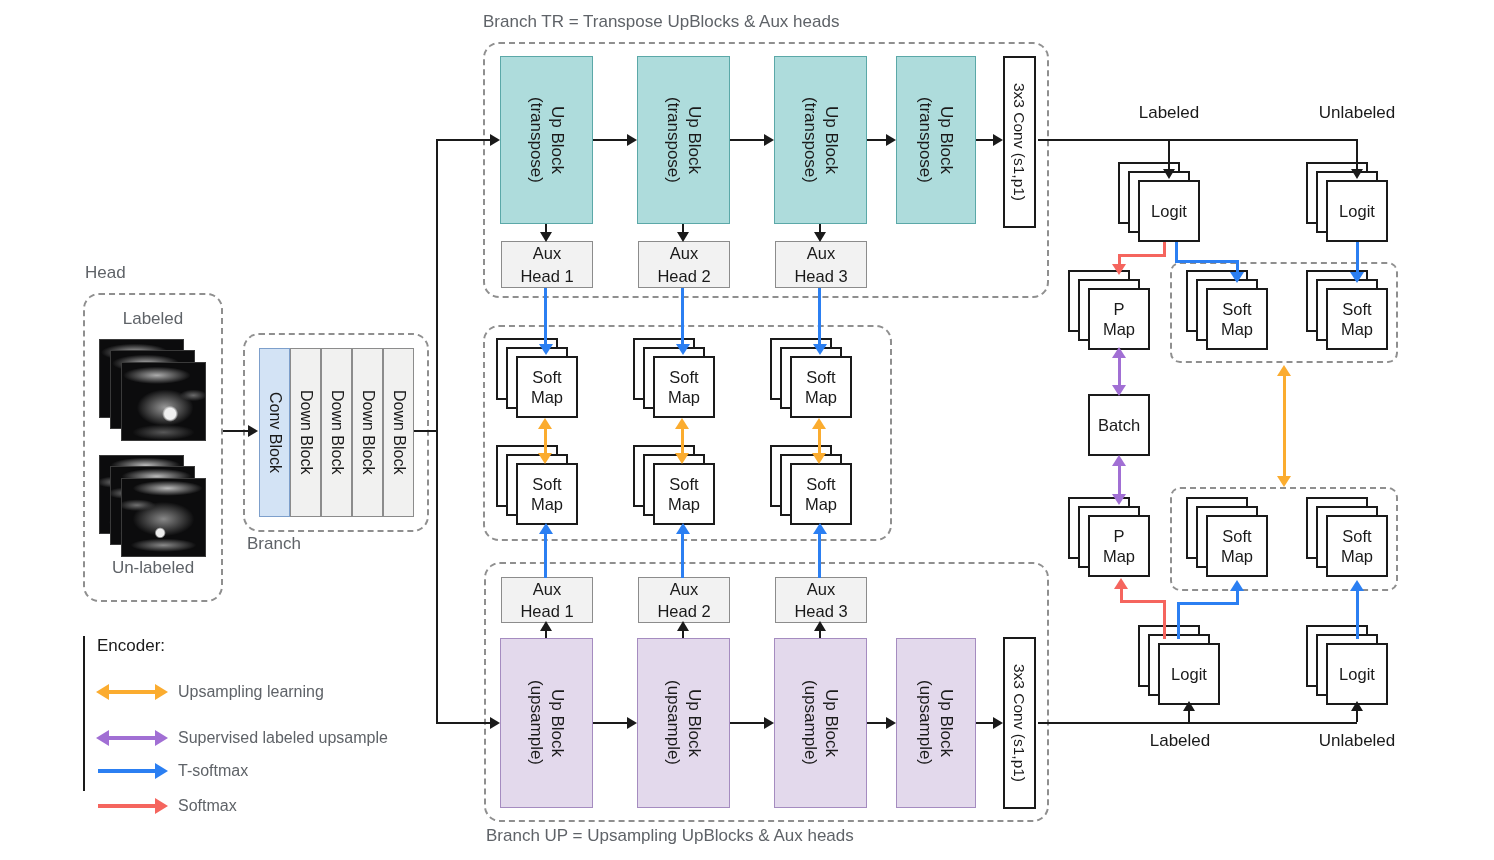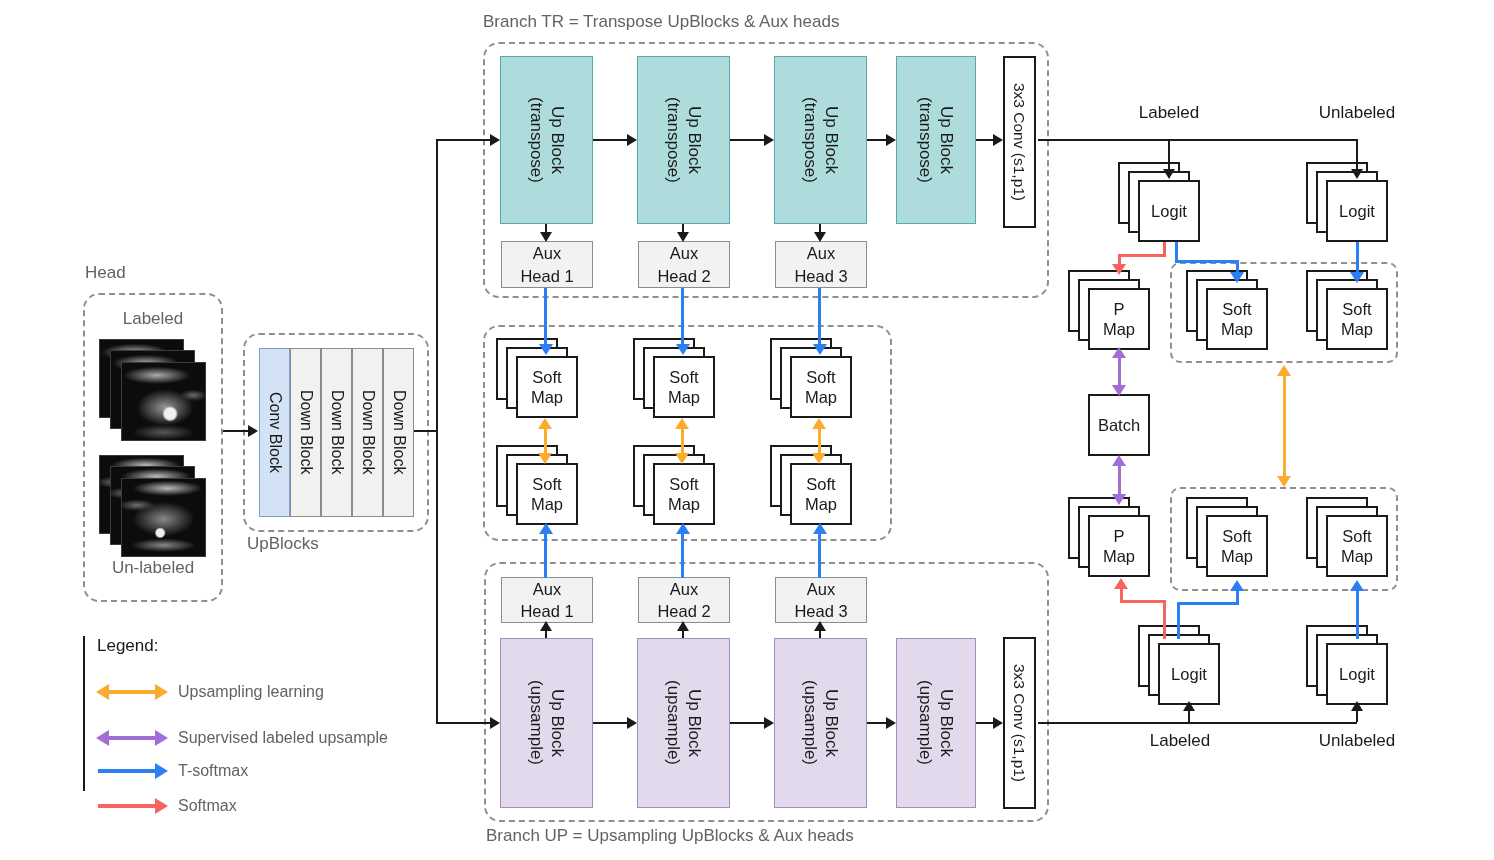--- a/index.html
+++ b/index.html
@@ -84,21 +84,21 @@
   <div class="abs dash" style="left:483px;top:325px;width:409px;height:216px"></div>
   <div class="abs dash" style="left:484px;top:562px;width:565px;height:260px"></div>
   <div class="abs dash" style="left:83px;top:293px;width:140px;height:309px"></div>
   <div class="abs dash" style="left:243px;top:333px;width:186px;height:199px"></div>
   <div class="abs dash r10" style="left:1170px;top:262px;width:228px;height:101px"></div>
   <div class="abs dash r10" style="left:1170px;top:487px;width:228px;height:104px"></div>
 
   <div class="abs gtxt t17" style="left:483px;top:12px">Branch TR = Transpose UpBlocks &amp; Aux heads</div>
   <div class="abs gtxt t17" style="left:486px;top:826px">Branch UP = Upsampling UpBlocks &amp; Aux heads</div>
   <div class="abs gtxt t17" style="left:85px;top:263px">Head</div>
-  <div class="abs gtxt t17" style="left:247px;top:534px">UpBlocks</div>
+  <div class="abs gtxt t17" style="left:247px;top:534px">Branch</div>
   <div class="abs gtxt t17 ctr" style="left:83px;top:309px;width:140px">Labeled</div>
   <div class="abs gtxt t17 ctr" style="left:83px;top:558px;width:140px">Un-labeled</div>
   <div class="abs btxt t17 ctr" style="left:1119px;top:103px;width:100px">Labeled</div>
   <div class="abs btxt t17 ctr" style="left:1307px;top:103px;width:100px">Unlabeled</div>
   <div class="abs btxt t17 ctr" style="left:1130px;top:731px;width:100px">Labeled</div>
   <div class="abs btxt t17 ctr" style="left:1307px;top:731px;width:100px">Unlabeled</div>
 
   <div class="abs mri" style="left:99px;top:339px"></div>
   <div class="abs mri" style="left:110px;top:350px"></div>
   <div class="abs mri" style="left:121px;top:362px"></div>
@@ -341,21 +341,21 @@
   <div class="abs vl3 red" style="left:1120px;top:588px;height:13px"></div>
   <div class="abs ah ah-u big red" style="left:1114px;top:578px"></div>
   <div class="abs vl3 blue" style="left:1177px;top:604px;height:35px"></div>
   <div class="abs hl3 blue" style="left:1177px;top:602px;width:62px"></div>
   <div class="abs vl3 blue" style="left:1236px;top:590px;height:13px"></div>
   <div class="abs ah ah-u big blue" style="left:1230px;top:580px"></div>
   <div class="abs vl3 blue" style="left:1356px;top:590px;height:49px"></div>
   <div class="abs ah ah-u big blue" style="left:1350px;top:580px"></div>
 
   <div class="abs vl black" style="left:83px;top:636px;height:155px"></div>
-  <div class="abs btxt t17" style="left:97px;top:636px">Legend:</div>
+  <div class="abs btxt t17" style="left:97px;top:636px">Encoder:</div>
 
   <div class="abs hl4 orange" style="left:109px;top:690px;width:46px"></div>
   <div class="abs ah ah-l xl orange" style="left:96px;top:684px"></div>
   <div class="abs ah ah-r xl orange" style="left:155px;top:684px"></div>
   <div class="abs gtxt t16" style="left:178px;top:683px">Upsampling learning</div>
 
   <div class="abs hl4 purple" style="left:109px;top:736px;width:46px"></div>
   <div class="abs ah ah-l xl purple" style="left:96px;top:730px"></div>
   <div class="abs ah ah-r xl purple" style="left:155px;top:730px"></div>
   <div class="abs gtxt t16" style="left:178px;top:729px">Supervised labeled upsample</div>

